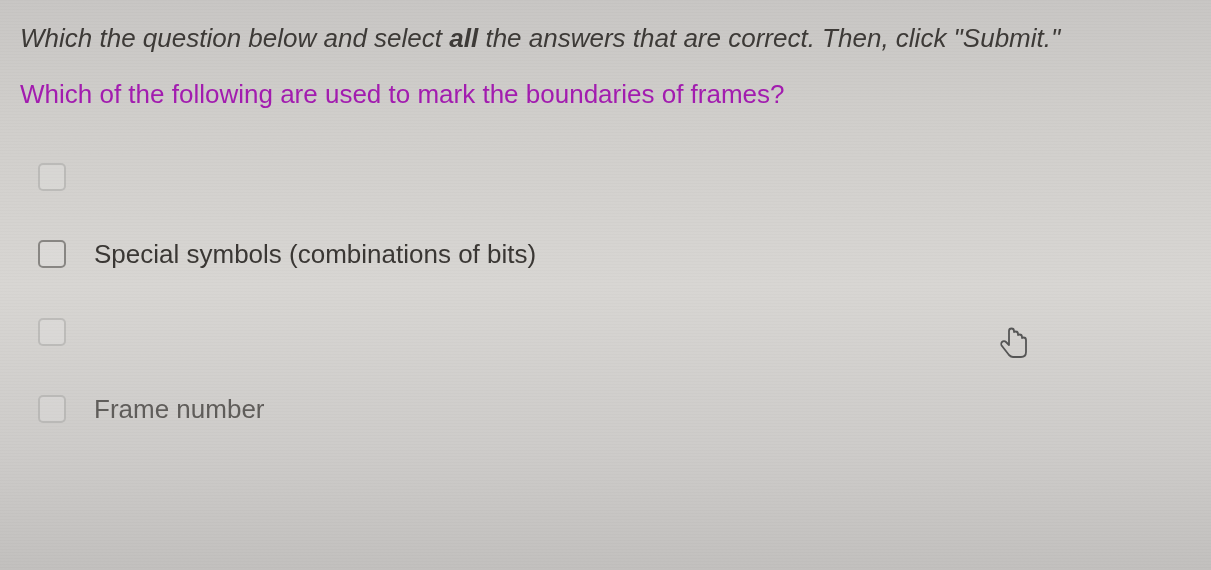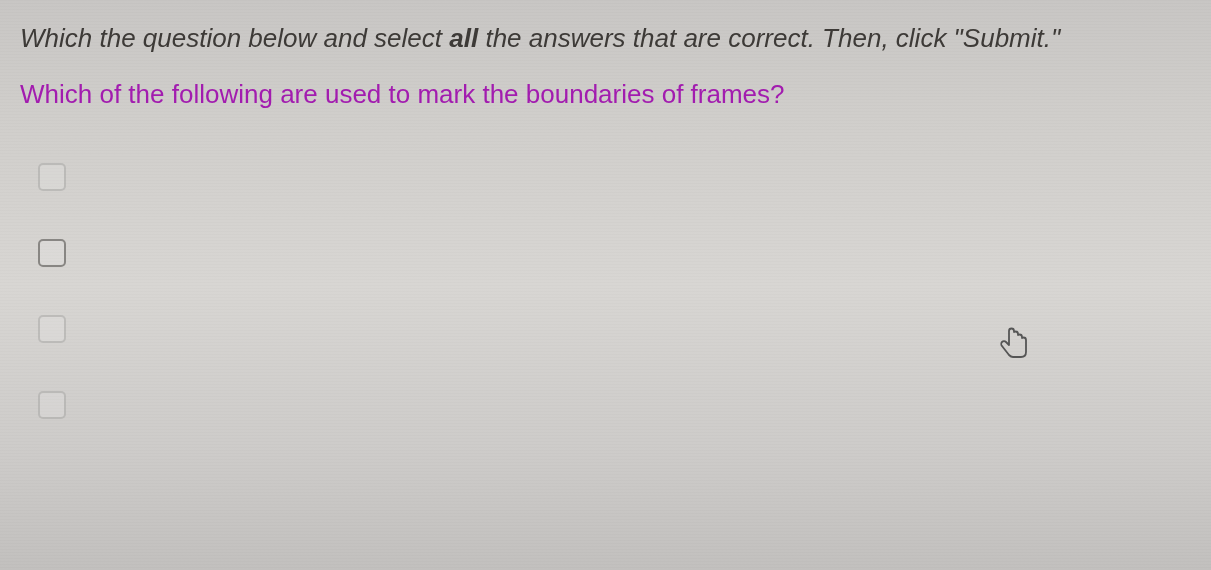--- a/index.html
+++ b/index.html
@@ -91,25 +91,27 @@
 </div>
 
 <div class="question">Which of the following are used to mark the boundaries of frames?</div>
 
 <div class="option">
   <div class="checkbox faded"></div>
 </div>
 
 <div class="option">
   <div class="checkbox"></div>
+  <div class="option-label">Special symbols (combinations of bits)</div>
 </div>
 
 <div class="option">
   <div class="checkbox faded"></div>
 </div>
 
 <div class="option">
   <div class="checkbox faded"></div>
+  <div class="option-label faded">Frame number</div>
 </div>
 
 <svg class="cursor" viewBox="0 0 32 36">
   <path d="M 10 6 L 10 20 L 7 17 C 6 16 4 16 3 17 C 2 18 2 20 3 21 L 10 30 C 11 31 12 32 14 32 L 22 32 C 25 32 27 30 27 27 L 27 15 C 27 13.5 26 12.5 24.5 12.5 C 24 12.5 23.5 12.7 23 13 L 23 12 C 23 10.5 22 9.5 20.5 9.5 C 20 9.5 19.5 9.7 19 10 L 19 9 C 19 7.5 18 6.5 16.5 6.5 C 16 6.5 15.5 6.7 15 7 L 15 6 C 15 4.5 14 3.5 12.5 3.5 C 11 3.5 10 4.5 10 6 Z" fill="none" stroke="#555" stroke-width="1.8" stroke-linejoin="round"></path>
 </svg>
 
 </body></html>

